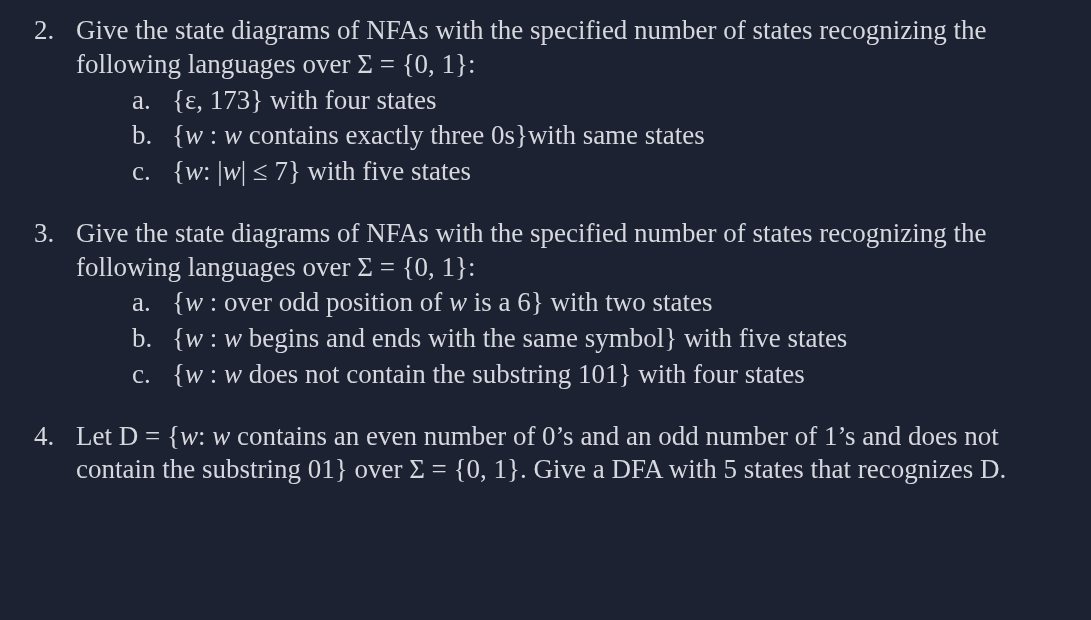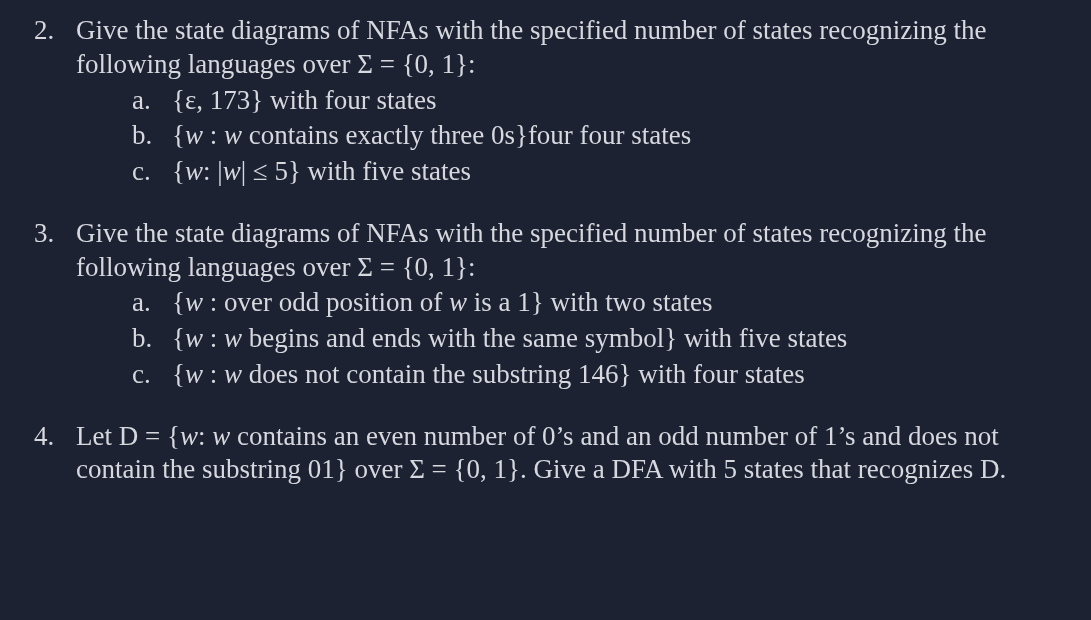--- a/index.html
+++ b/index.html
@@ -60,46 +60,46 @@
     <span>
       <span>Give the state diagrams of NFAs with the specified number of states recognizing the following languages over </span><span>Σ = {0, 1}:</span>
     </span>
     <ol class="sublist">
       <li>
         <span class="sub">a.</span>
         <span>{ε, 173} with four states</span>
       </li>
       <li>
         <span class="sub">b.</span>
-        <span><span>{</span><span class="it">w</span><span> : </span><span class="it">w</span><span> contains exactly three 0s}four four states</span></span>
+        <span><span>{</span><span class="it">w</span><span> : </span><span class="it">w</span><span> contains exactly three 0s}with same states</span></span>
       </li>
       <li>
         <span class="sub">c.</span>
-        <span><span>{</span><span class="it">w</span><span>: |</span><span class="it">w</span><span>| ≤ 5} with five states</span></span>
+        <span><span>{</span><span class="it">w</span><span>: |</span><span class="it">w</span><span>| ≤ 7} with five states</span></span>
       </li>
     </ol>
   </li>
 
   <li>
     <span class="num">3.</span>
     <span>
       <span>Give the state diagrams of NFAs with the specified number of states recognizing the following languages over </span><span>Σ = {0, 1}:</span>
     </span>
     <ol class="sublist">
       <li>
         <span class="sub">a.</span>
-        <span><span>{</span><span class="it">w</span><span> : over odd position of </span><span class="it">w</span><span> is a 1} with two states</span></span>
+        <span><span>{</span><span class="it">w</span><span> : over odd position of </span><span class="it">w</span><span> is a 6} with two states</span></span>
       </li>
       <li>
         <span class="sub">b.</span>
         <span><span>{</span><span class="it">w</span><span> : </span><span class="it">w</span><span> begins and ends with the same symbol} with five states</span></span>
       </li>
       <li>
         <span class="sub">c.</span>
-        <span><span>{</span><span class="it">w</span><span> : </span><span class="it">w</span><span> does not contain the substring 146} with four states</span></span>
+        <span><span>{</span><span class="it">w</span><span> : </span><span class="it">w</span><span> does not contain the substring 101} with four states</span></span>
       </li>
     </ol>
   </li>
 
   <li>
     <span class="num">4.</span>
     <span><span>Let D = {</span><span class="it">w</span><span>: </span><span class="it">w</span><span> contains an even number of 0’s and an odd number of 1’s and does not contain the substring 01} over Σ = {0, 1}. Give a DFA with 5 states that recognizes D.</span></span>
   </li>
 
 </ol>

